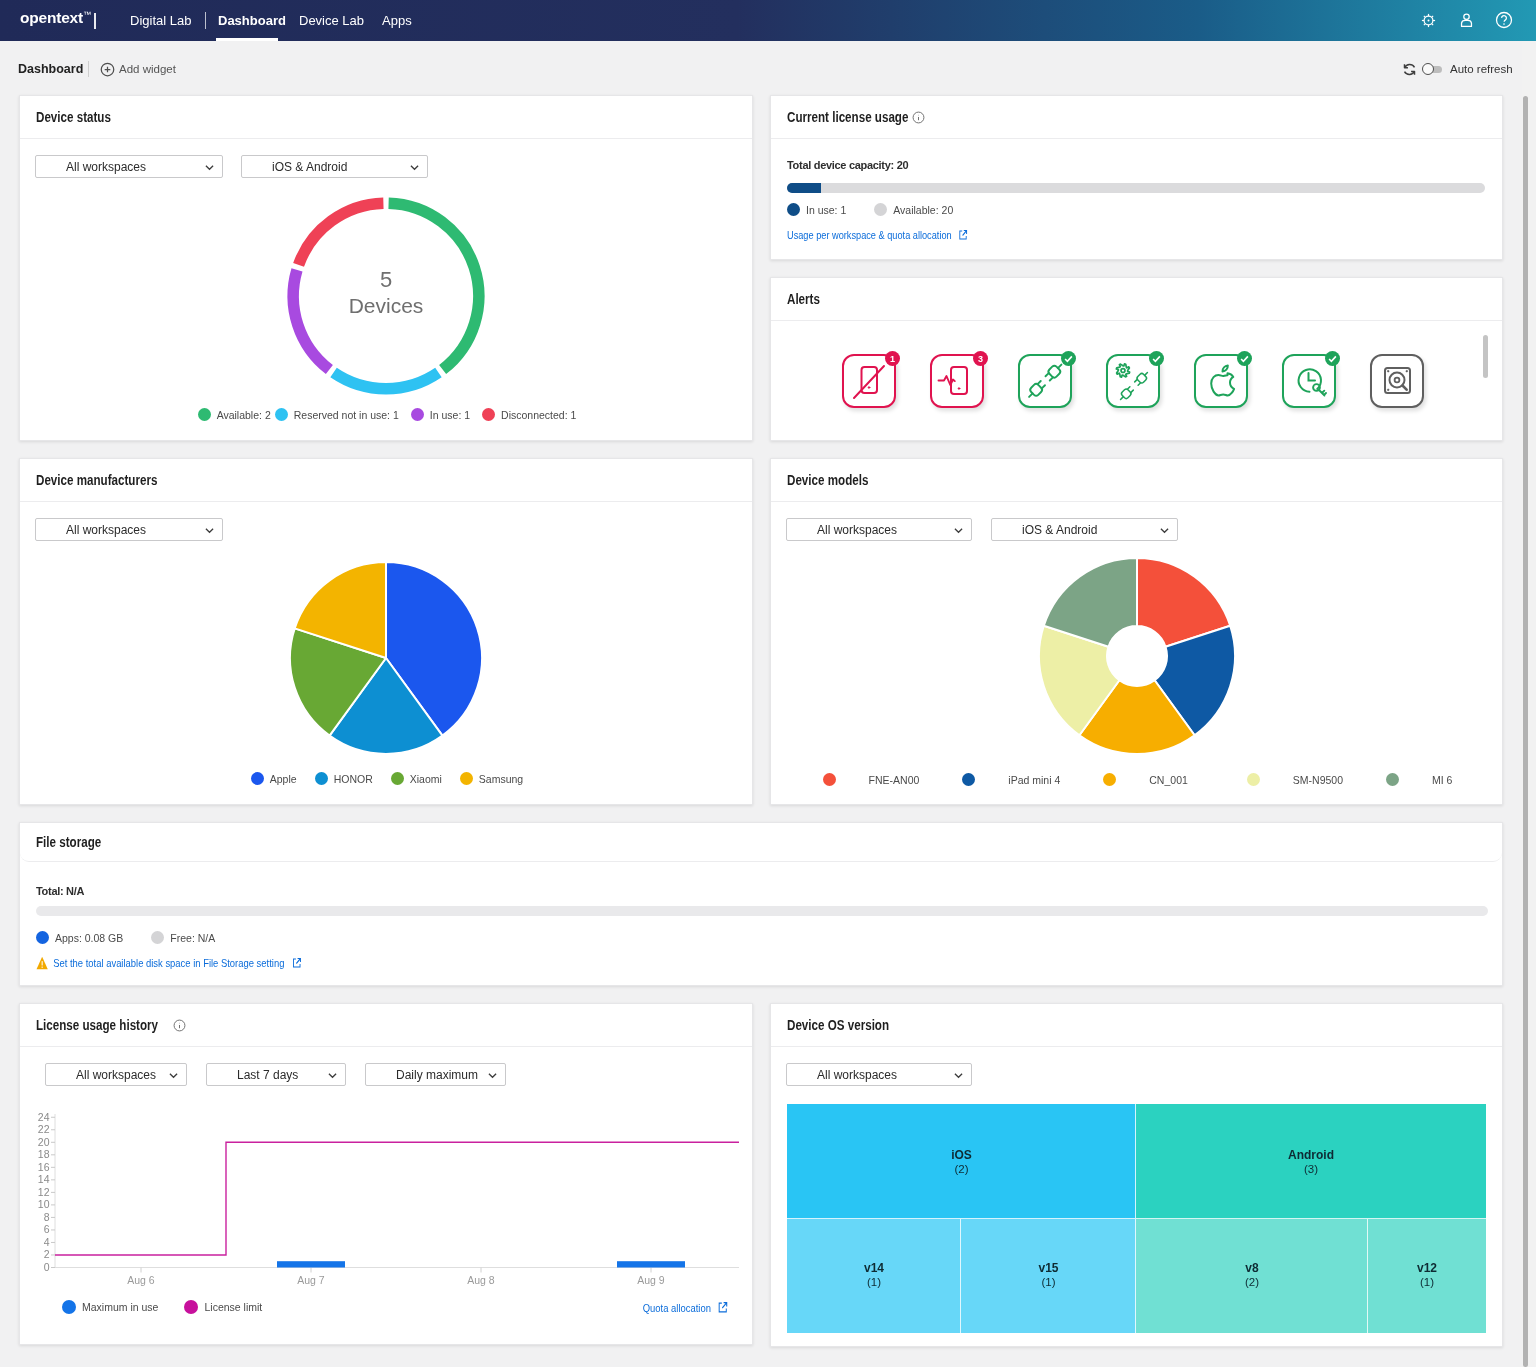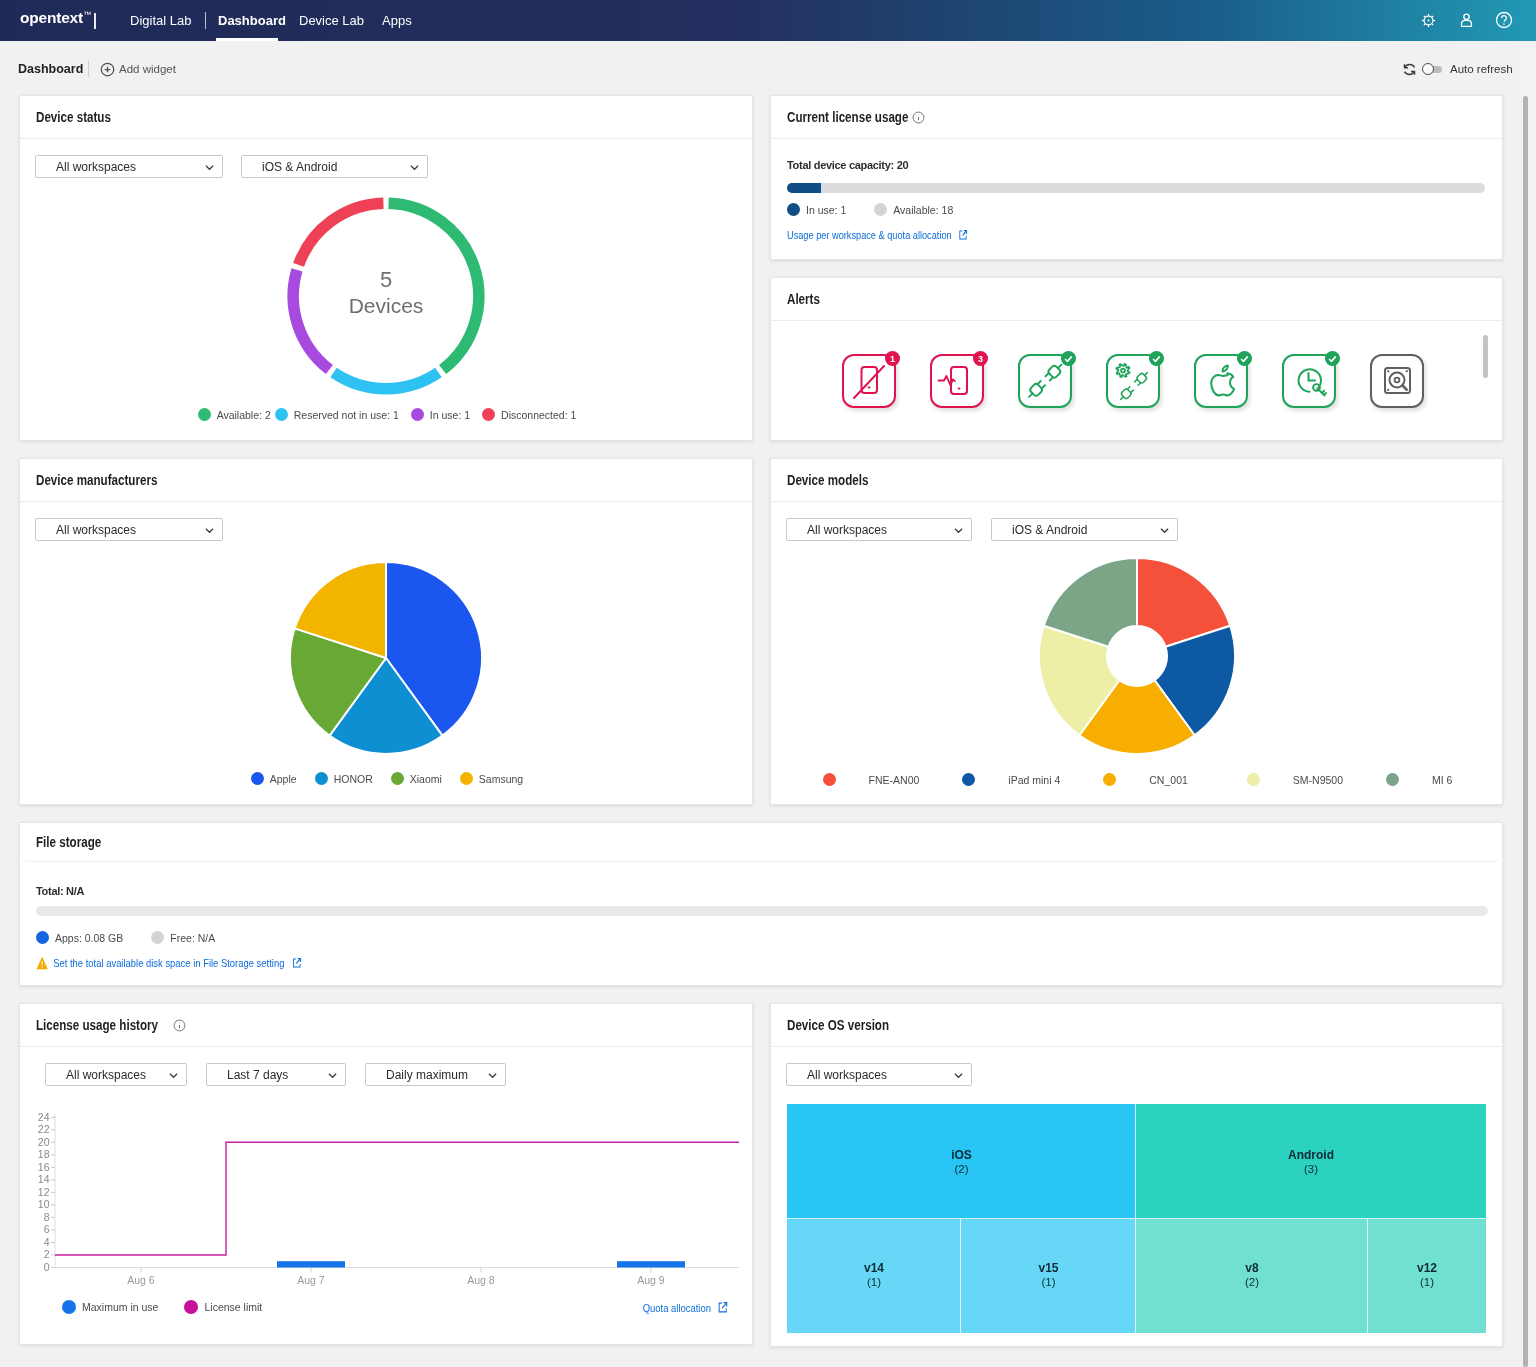--- a/index.html
+++ b/index.html
@@ -1,20 +1,20 @@
 <!DOCTYPE html>
 <html><head>
 <meta charset="utf-8">
 <style>
 * { margin:0; padding:0; box-sizing:border-box; }
 html,body { width:1536px; height:1367px; background:#f1f1f2; font-family:"Liberation Sans", sans-serif; overflow:hidden; position:relative; }
 .card { position:absolute; background:#fff; border:1px solid #e6e6e8; box-shadow:0 1px 3px rgba(0,0,0,.10); }
 .chead { height:43px; border-bottom:1px solid #ececee; display:flex; align-items:center; padding-left:16px; }
 .chead .t { font-size:14px; font-weight:bold; color:#1f1f1f; display:inline-block; transform:scaleX(0.83); transform-origin:0 50%; }
-.dd { position:absolute; height:23px; background:#fff; border:1px solid #c9c9cb; border-radius:2px; font-size:12px; color:#2b2b2b; display:flex; align-items:center; padding-left:20px; }
+.dd { position:absolute; height:23px; background:#fff; border:1px solid #c9c9cb; border-radius:2px; font-size:12px; color:#2b2b2b; display:flex; align-items:center; padding-left:30px; }
 .dd .chev { position:absolute; right:10px; top:8px; width:7px; height:7px; }
 .dd .chev svg { display:block; }
 .legend { position:absolute; display:flex; align-items:center; font-size:10.5px; color:#4a4a4a; }
 .ldot { width:13px; height:13px; border-radius:50%; margin-right:6px; flex:0 0 auto; }
 .link { color:#0b6cda; font-size:11.5px; }
 .ico-badge { position:absolute; width:15px; height:15px; border-radius:50%; top:-5px; right:-6px; color:#fff; font-size:9px; font-weight:bold; display:flex; align-items:center; justify-content:center; }
 .aicon { position:absolute; width:54px; height:54px; border-radius:12px; border:2px solid; background:#fff; box-shadow:2px 3px 4px rgba(0,0,0,.13); }
 </style>
 </head>
 <body>
@@ -116,21 +116,21 @@
         <circle cx="12" cy="7.5" r="0.8" fill="#6f6f6f" stroke="none"></circle>
       </svg>
   </div>
   <div style="position:absolute;left:16px;top:63px;font-size:11px;font-weight:bold;color:#2e2e2e;letter-spacing:-0.3px;">Total device capacity: 20</div>
   <div style="position:absolute;left:16px;top:87px;width:698px;height:10px;border-radius:5px;background:#dbdbdd;"></div>
   <div style="position:absolute;left:16px;top:87px;width:34px;height:10px;border-radius:5px 0 0 5px;background:#0f4d87;"></div>
   <div class="legend" style="left:16px;top:107px;">
     <span class="ldot" style="background:#0f4d87;"></span>
       <span style="margin-right:28px;">In use: 1</span>
     <span class="ldot" style="background:#d4d4d6;"></span>
-      <span>Available: 18</span>
+      <span>Available: 20</span>
   </div>
   <div style="position:absolute;left:16px;top:133px;transform:scaleX(0.8);transform-origin:0 50%;white-space:nowrap;" class="link">Usage per workspace &amp; quota allocation
     <svg style="vertical-align:-2px;margin-left:5px;" width="12" height="12" viewBox="0 0 24 24" fill="none" stroke="#0b6cda" stroke-width="2.2">
         <path d="M10 4 H4 V20 H20 V14"></path>
         <path d="M14 3 H21 V10 M21 3 L11 13" stroke-width="2.4"></path>
       </svg>
   </div>
 </div>
 
 <div class="card" style="left:770px;top:277px;width:733px;height:164px;">

